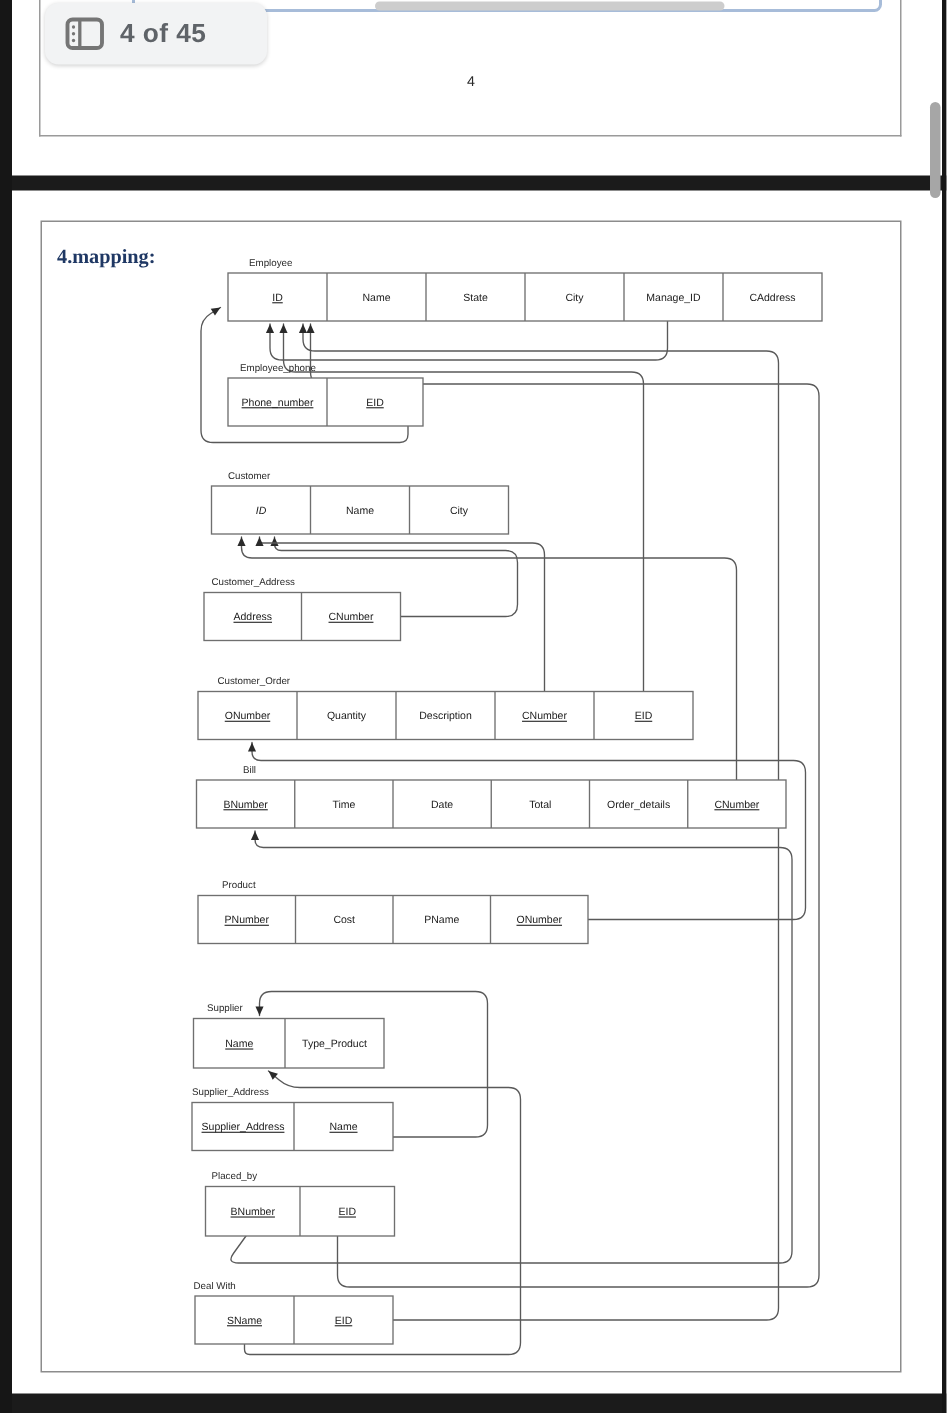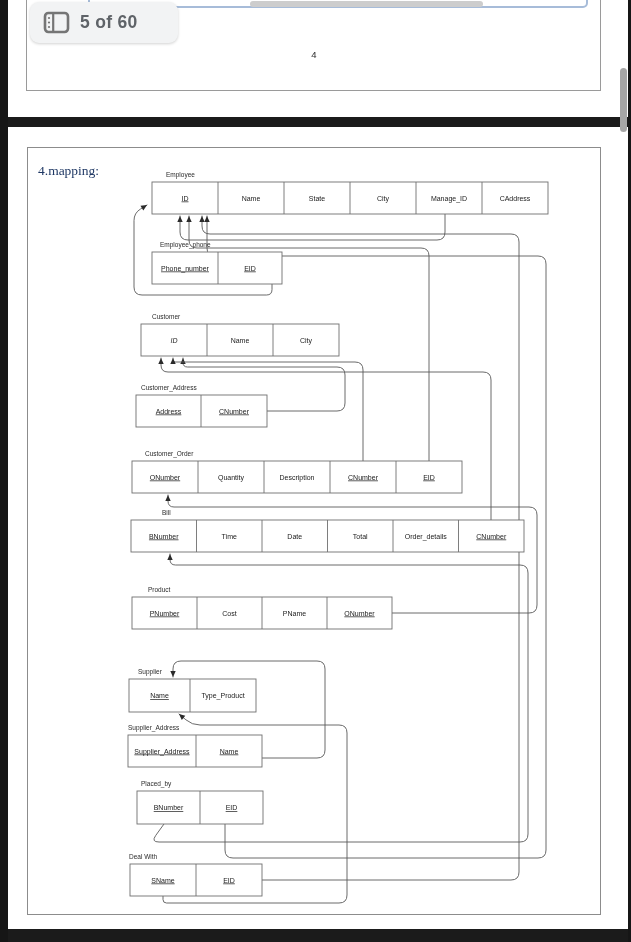--- a/index.html
+++ b/index.html
@@ -27,21 +27,21 @@
   .h-thumb{position:absolute;left:250px;top:1px;width:233px;height:6px;background:var(--thumb-h);border-radius:3px;}
   .page-badge{position:absolute;left:30px;top:2px;width:148px;height:41px;background:var(--badge-bg);
     border-radius:9px;display:flex;align-items:center;padding-left:13px;gap:10px;
     box-shadow:0 1px 3px rgba(0,0,0,.18);z-index:5;}
   .page-badge .label{font-size:17.5px;font-weight:bold;color:var(--badge-text);letter-spacing:.3px;}
   .page-num{position:absolute;left:27px;top:49px;width:574px;text-align:center;font-size:9.5px;color:#2b2b2b;}
 
   
   .doc-page{position:absolute;left:0;top:127px;width:631px;height:802px;background:#fff;}
   .map-title{position:absolute;left:38px;top:163px;font-family:"Liberation Serif",serif;
-    font-weight:normal;font-size:13.5px;color:var(--title);z-index:2;}
+    font-weight:bold;font-size:13.5px;color:var(--title);z-index:2;}
   #diagram-svg{position:absolute;left:0;top:0;width:631px;height:942px;z-index:1;}
 
   .v-thumb{position:absolute;left:620px;top:68px;width:7px;height:64px;background:var(--thumb-v);border-radius:3.5px;z-index:6;}
 </style>
 </head>
 <body>
 
 <div class="screen">
 
   <div class="top-section">
@@ -51,21 +51,21 @@
     <div class="prev-border-right"></div>
     <div class="prev-border-bottom"></div>
     <div class="page-badge">
       <svg width="27" height="23" viewBox="0 0 27 23">
         <rect x="2" y="2" width="23" height="19" rx="3.4" fill="none" stroke="#757575" stroke-width="2.6"></rect>
         <line x1="10.2" y1="2" x2="10.2" y2="21" stroke="#757575" stroke-width="2.2"></line>
         <circle cx="6" cy="7" r="1.1" fill="#757575"></circle>
         <circle cx="6" cy="11.5" r="1.1" fill="#757575"></circle>
         <circle cx="6" cy="16" r="1.1" fill="#757575"></circle>
       </svg>
-      <span class="label">5 of 60</span>
+      <span class="label">4 of 45</span>
     </div>
     <div class="page-num">4</div>
   </div>
 
   <div class="band-mid"></div>
 
   <div class="doc-page"></div>
   <div class="map-title">4.mapping:</div>
   <svg id="diagram-svg" viewBox="0 0 631 942">
       <rect x="27.5" y="147.5" width="573" height="767" fill="none" stroke="#8c8c8c" stroke-width="1"></rect>

